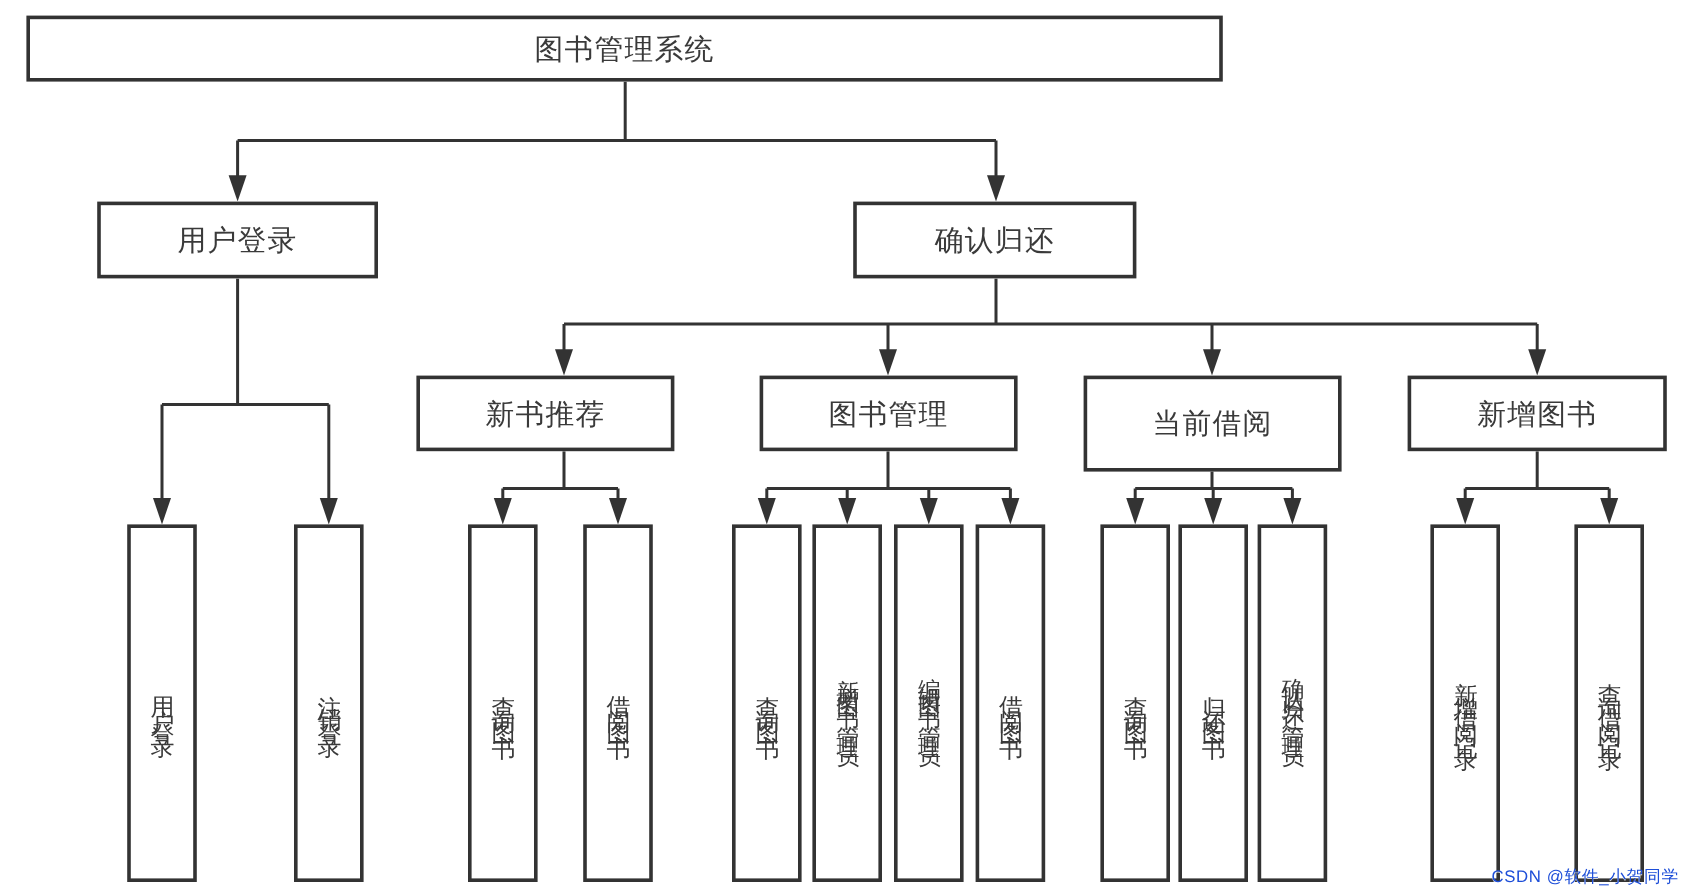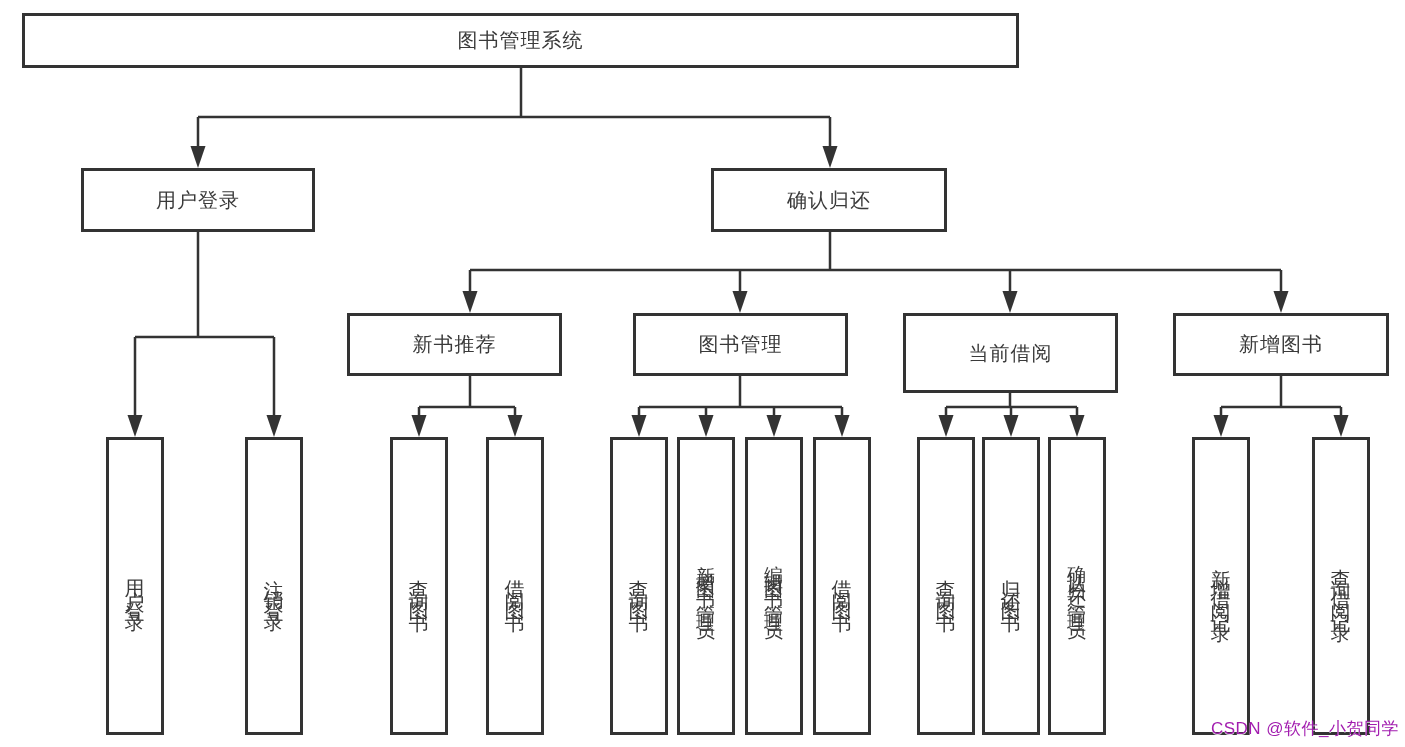--- a/index.html
+++ b/index.html
@@ -7,28 +7,28 @@
     position:relative;width:1405px;height:747px;background:#ffffff;overflow:hidden;
     font-family:"Liberation Sans","DejaVu Sans",sans-serif;
   }
   .wires{position:absolute;left:0;top:0;width:1405px;height:747px;pointer-events:none;}
   .wires path{stroke:#333333;stroke-width:2.5;fill:none;}
   .wires polygon{fill:#333333;stroke:none;}
   .box{
     position:absolute;box-sizing:border-box;border:3px solid #333333;background:#ffffff;
     display:flex;align-items:center;justify-content:center;color:#3a3a3a;
   }
-  .hbox span{font-size:20px;letter-spacing:1px;white-space:nowrap;}
+  .hbox span{font-size:24px;letter-spacing:1px;white-space:nowrap;}
   .vbox{
     writing-mode:vertical-rl;text-orientation:mixed;
   }
   .vbox span{font-size:20px;letter-spacing:11px;line-height:1;}
   .vbox.tight span{font-size:19px;letter-spacing:8px;}
   .watermark{
-    position:absolute;right:6px;bottom:7px;font-size:17px;color:#a21caf;
+    position:absolute;right:6px;bottom:7px;font-size:14px;color:#1d4ed8;
     letter-spacing:0.5px;white-space:nowrap;z-index:10;
     text-shadow:0 1px 0 rgba(255,255,255,0.85);
   }
 </style>
 </head>
 <body>
 
 <div class="canvas">
 
   <svg class="wires" viewBox="0 0 1405 747">

